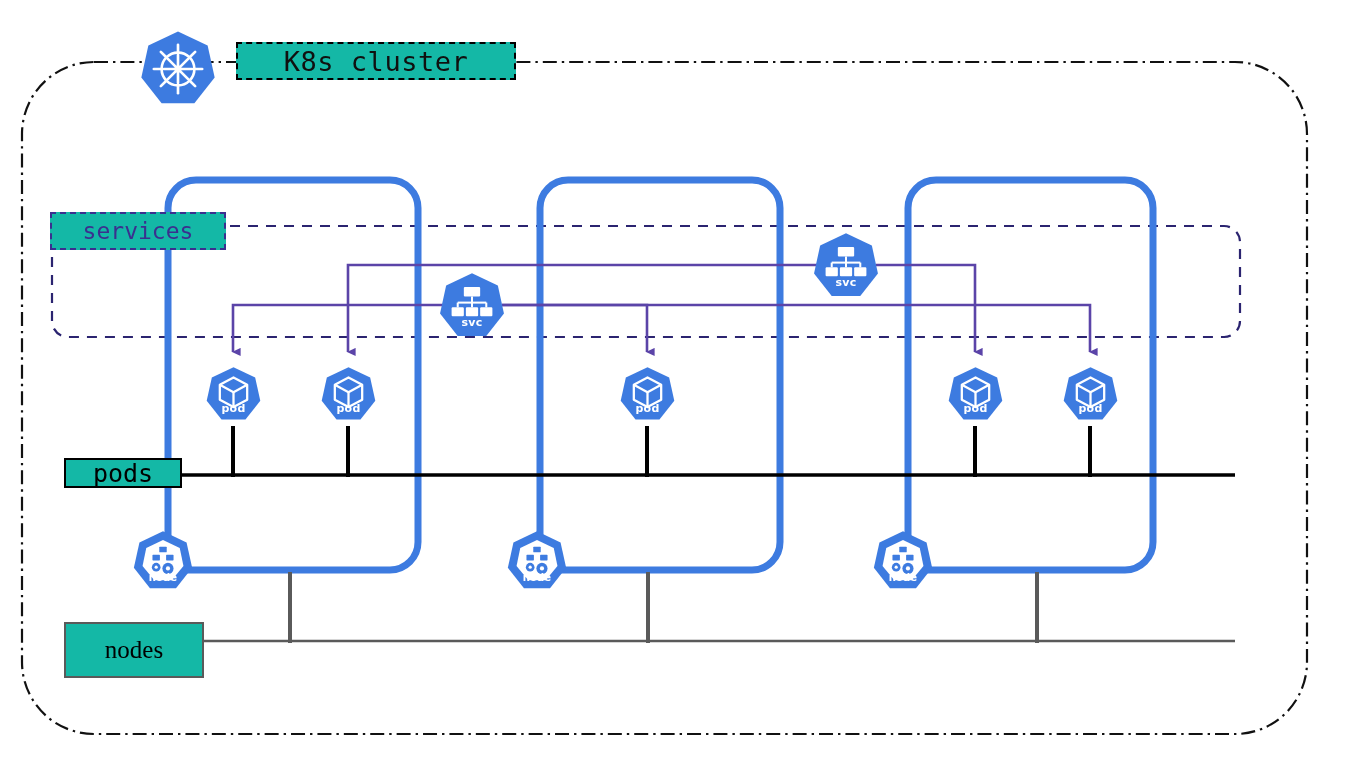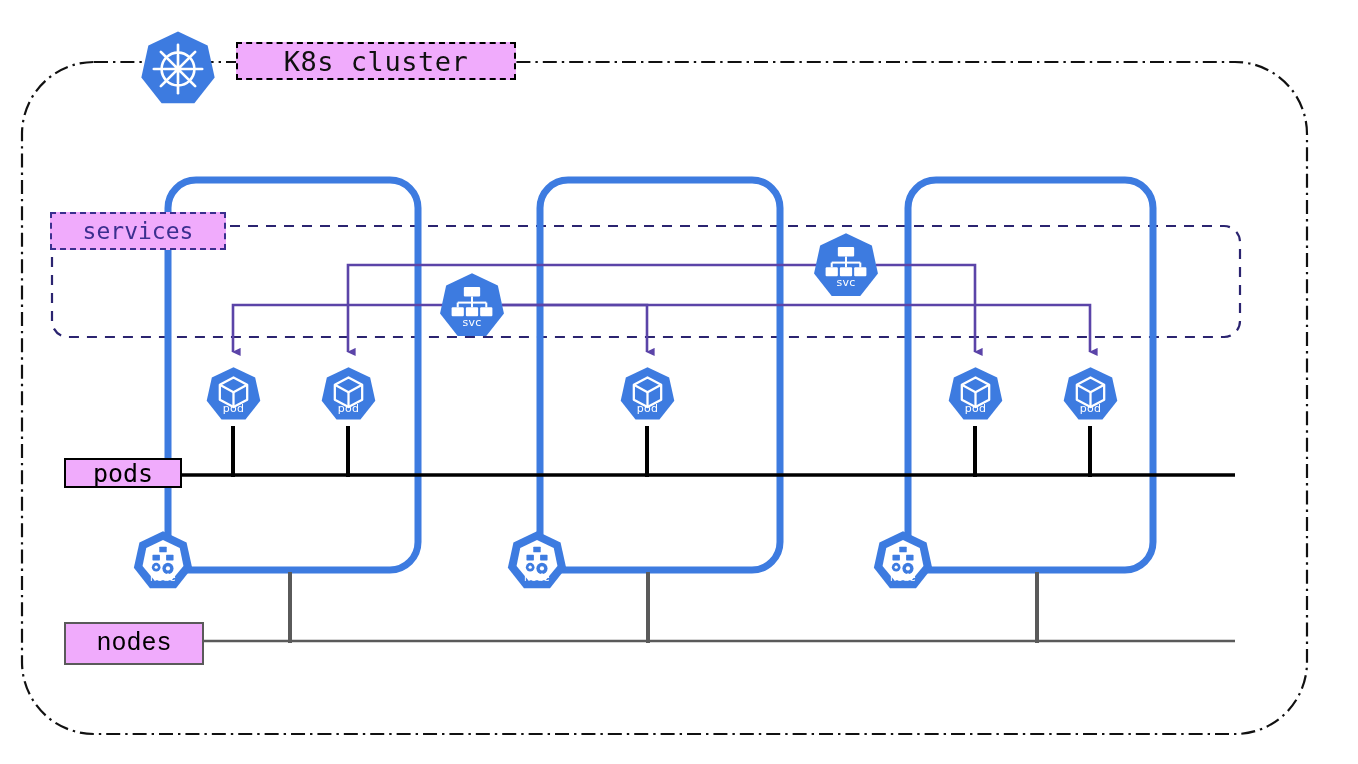--- a/index.html
+++ b/index.html
@@ -1,39 +1,39 @@
 <!DOCTYPE html>
 <html><head>
 <meta charset="utf-8">
 <title>K8s cluster diagram</title>
 <style>
   html,body{margin:0;padding:0;background:#ffffff;}
   body{font-family:"DejaVu Sans Mono","Liberation Mono",monospace;}
   #stage{position:relative;width:1358px;height:764px;background:#fff;overflow:hidden;}
   #canvas{position:absolute;left:0;top:0;width:1358px;height:764px;}
 
-  .lbl{position:absolute;background:#f0abfc;display:flex;align-items:center;
+  .lbl{position:absolute;background:#14b8a6;display:flex;align-items:center;
        justify-content:center;box-sizing:border-box;white-space:nowrap;}
   .lbl-cluster{left:236px;top:42px;width:280px;height:38px;border:2px dashed #000;
        font-size:27px;color:#101010;letter-spacing:.5px;
        font-family:"DejaVu Sans Mono","Liberation Mono",monospace;}
   .lbl-services{left:50px;top:212px;width:176px;height:38px;border:2px dashed #3b2f8f;
        font-size:23px;color:#3b2f8f;
        font-family:"DejaVu Sans Mono","Liberation Mono",monospace;}
   .lbl-pods{left:64px;top:458px;width:118px;height:30px;border:2px solid #000;
        font-size:25px;color:#000;
        font-family:"DejaVu Sans Mono","Liberation Mono",monospace;}
-  .lbl-nodes{left:64px;top:622px;width:140px;height:43px;border:2px solid #5a5a5a;
+  .lbl-nodes{left:64px;top:622px;width:140px;height:56px;border:2px solid #5a5a5a;
        font-size:25px;color:#000;
-       font-family:Liberation Mono, monospace;}
+       font-family:Liberation Serif, serif;}
 
   .ico{position:absolute;}
   .ico svg{display:block;overflow:visible;}
   .ico-cap{position:absolute;left:0;right:0;text-align:center;color:#ffffff;
-       font-family:"DejaVu Sans","Liberation Sans",sans-serif;font-weight:400;
+       font-family:"DejaVu Sans","Liberation Sans",sans-serif;font-weight:700;
        letter-spacing:.2px;pointer-events:none;}
 </style>
 </head>
 <body>
 
 <div id="stage">
 
   <svg id="canvas" viewBox="0 0 1358 764">
     <defs>
       <marker id="arrowhead" markerWidth="9" markerHeight="9" refX="4.5" refY="7.6" orient="auto" markerUnits="userSpaceOnUse">

